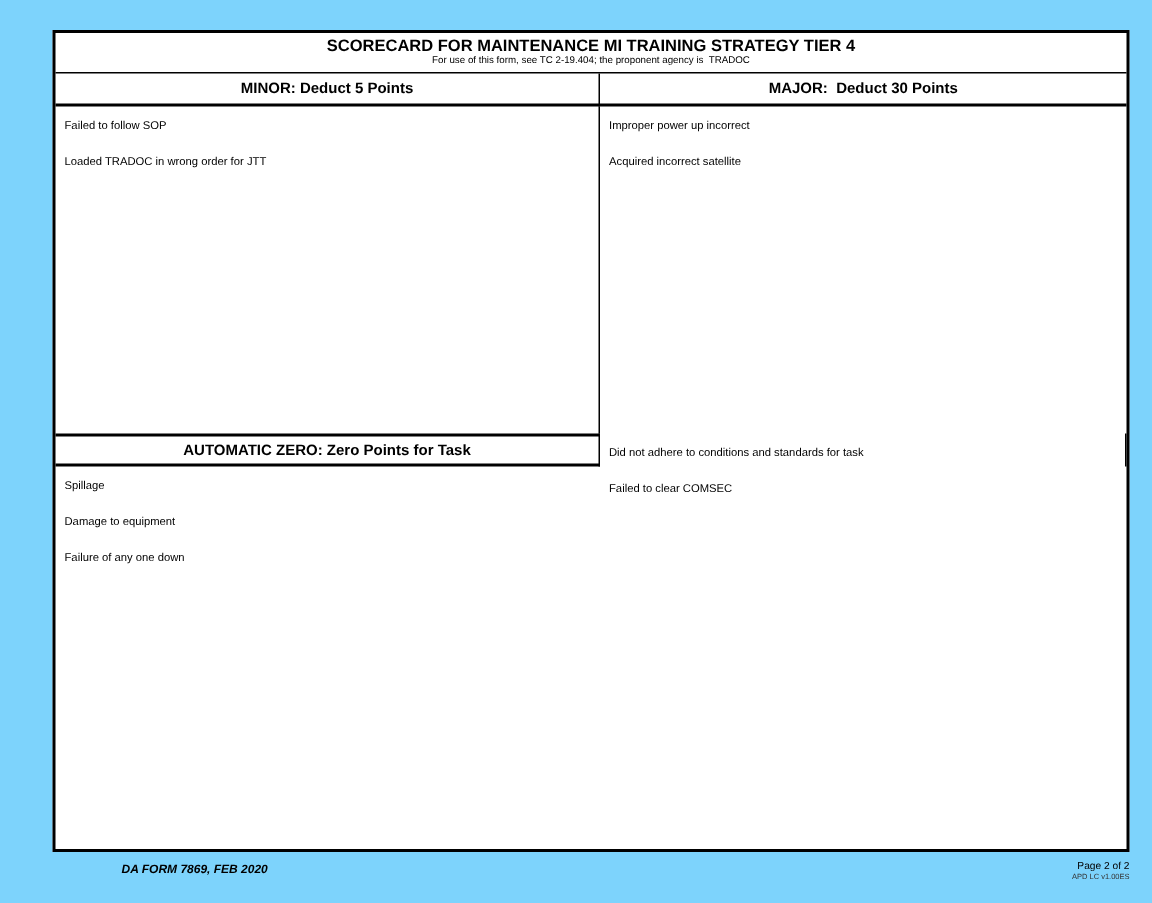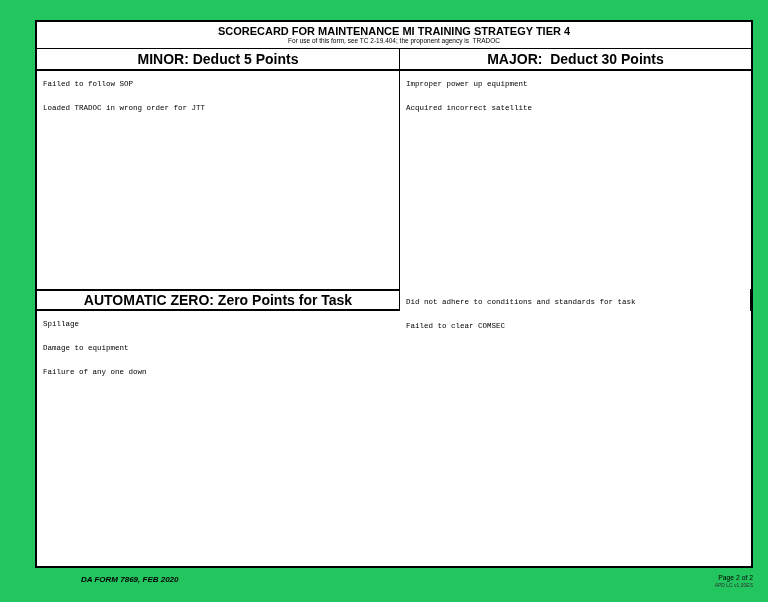--- a/index.html
+++ b/index.html
@@ -4,21 +4,21 @@
 <style>
   html, body {
     margin: 0;
     padding: 0;
     background: #ffffff;
   }
   .page {
     position: relative;
     width: 768px;
     height: 602px;
-    background: #22c55e;
+    background: #7dd3fc;
     font-family: "Liberation Sans", sans-serif;
     color: #000000;
     overflow: hidden;
   }
   .form-box {
     position: absolute;
     left: 35px;
     top: 20px;
     width: 718px;
     height: 548px;
@@ -53,36 +53,35 @@
     grid-template-rows: 22px 218px 22px 1fr;
   }
   .cell {
     box-sizing: border-box;
   }
   .cell-left {
     border-right: 1px solid #000000;
   }
   .hdr {
     font-weight: bold;
-    font-size: 14px;
+    font-size: 10px;
     display: flex;
     align-items: center;
     justify-content: center;
     white-space: pre;
   }
   .hdr-row1 {
     border-bottom: 2px solid #000000;
   }
   .hdr-row2 {
     border-top: 2px solid #000000;
     border-bottom: 2px solid #000000;
   }
   .content {
     padding: 9px 24px 0 6px;
-    font-family: Liberation Mono, monospace;
   }
   .item {
     font-size: 7.5px;
     line-height: 8px;
     margin-bottom: 16px;
     white-space: pre;
   }
   .footer-left {
     position: absolute;
     left: 37px;
@@ -125,21 +124,21 @@
     <div class="grid">
 
       <div class="cell cell-left hdr hdr-row1">MINOR: Deduct 5 Points</div>
       <div class="cell hdr hdr-row1">MAJOR:  Deduct 30 Points</div>
 
       <div class="cell cell-left content">
         <div class="item">Failed to follow SOP</div>
         <div class="item">Loaded TRADOC in wrong order for JTT</div>
       </div>
       <div class="cell content">
-        <div class="item">Improper power up equipment</div>
+        <div class="item">Improper power up incorrect</div>
         <div class="item">Acquired incorrect satellite</div>
       </div>
 
       <div class="cell cell-left hdr hdr-row2">AUTOMATIC ZERO: Zero Points for Task</div>
 
       <div class="cell cell-left content">
         <div class="item">Did not adhere to conditions and standards for task</div>
         <div class="item">Failed to clear COMSEC</div>
       </div>
       <div class="cell content">

